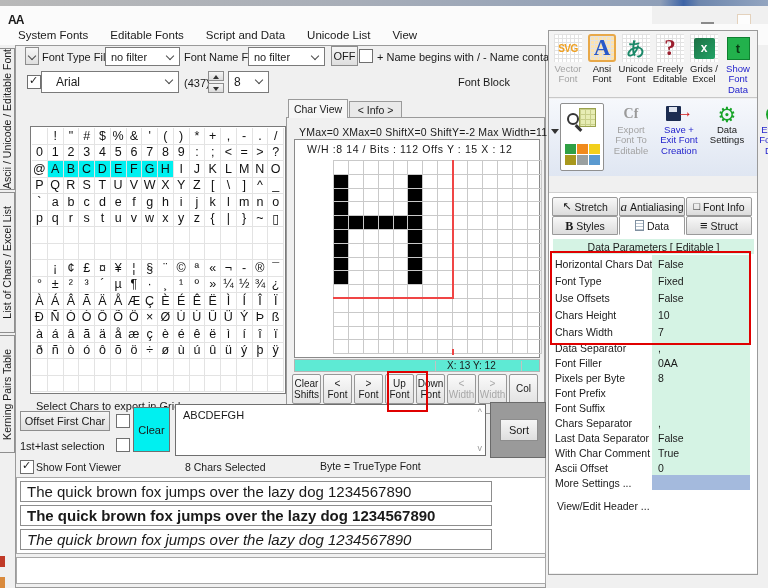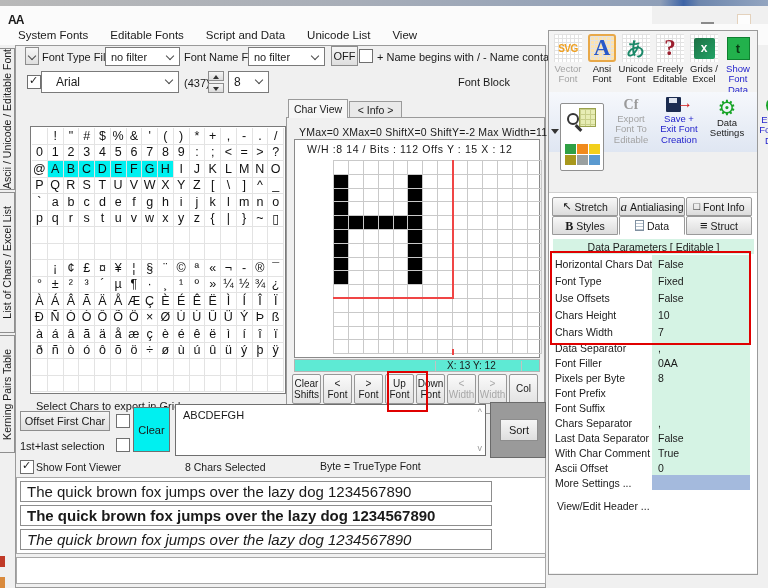--- a/index.html
+++ b/index.html
@@ -104,21 +104,21 @@
   .icon-box.plain{background:none;}
   .r1label{font-size:9.5px;line-height:1.08;text-align:center;margin-top:2px;}
   .r1item.disabled .r1label{color:#a3a3a3;}
   .r1item.action .r1label{color:#2323cc;}
   .svg-txt{color:#f0a020;font-weight:bold;font-size:10px;letter-spacing:-0.5px;}
   .ansi-a{color:#2858c8;font-weight:bold;font-size:23px;font-family:"Liberation Serif",serif;}
   .uni-a{color:#1a8868;font-weight:bold;font-size:18px;}
   .q-mark{color:#9c2030;font-weight:bold;font-size:23px;font-family:"Liberation Serif",serif;}
   .xls{width:21px;height:21px;background:linear-gradient(135deg,#1e7145,#21a366);color:#fff;font-weight:bold;font-size:12px;display:flex;align-items:center;justify-content:center;border-radius:2px;}
   .tsq{width:23px;height:23px;background:#22b14c;border:1px solid #0f8030;color:#0a3a14;font-weight:bold;font-size:13px;display:flex;align-items:center;justify-content:center;box-sizing:border-box;}
-  #ribbon2{left:549px;top:92px;width:208px;height:60px;background:linear-gradient(#f6f8fc,#dfe6f2);display:flex;box-sizing:border-box;padding:4px 2px 7px 2px;}
+  #ribbon2{left:549px;top:99px;width:208px;height:77px;background:linear-gradient(#f6f8fc,#dfe6f2);display:flex;box-sizing:border-box;padding:4px 2px 7px 2px;}
   #r2caret{position:absolute;left:551px;top:129px;width:0;height:0;border-left:4px solid transparent;border-right:4px solid transparent;border-top:5px solid #333;}
   #zoom-btn{position:absolute;left:560px;top:103px;width:44px;height:68px;background:#fff;border:1px solid #909090;border-radius:2px;box-sizing:border-box;}
   .zdoc{position:absolute;left:18px;top:4px;width:17px;height:19px;background:#e7edb4;border:1px solid #9aa24e;background-image:linear-gradient(#c8cf8a 1px,transparent 1px),linear-gradient(90deg,#c8cf8a 1px,transparent 1px);background-size:5px 5px;box-sizing:border-box;}
   .zlens{position:absolute;left:6px;top:9px;width:12px;height:12px;border:2.5px solid #353535;border-radius:50%;box-sizing:border-box;}
   .zhandle{position:absolute;left:16px;top:20px;width:3px;height:8px;background:#353535;transform:rotate(-45deg);}
   .zpal{position:absolute;left:4px;top:40px;display:grid;grid-template-columns:repeat(3,11px);grid-auto-rows:10px;gap:1px;}
   .sw{width:11px;height:10px;}
   .r2items{display:flex;flex:1;margin-left:56px;justify-content:space-between;}
   .r2item{width:48px;display:flex;flex-direction:column;align-items:center;}
   .r2ic{height:22px;display:flex;align-items:center;justify-content:center;}

